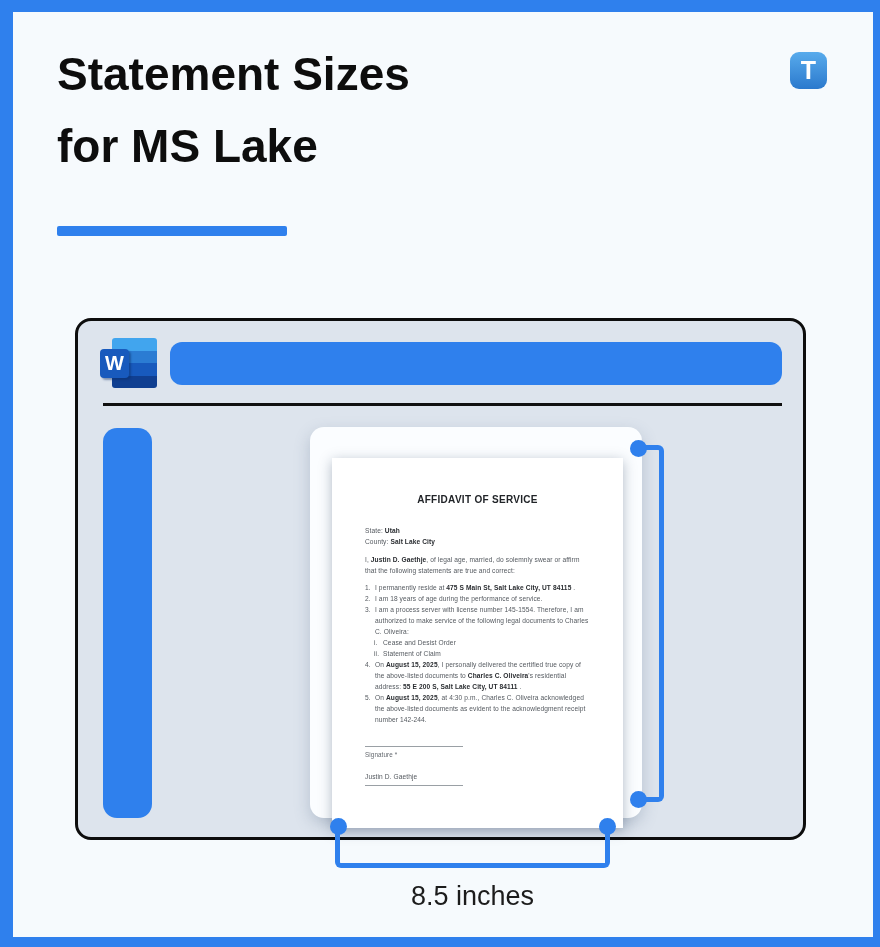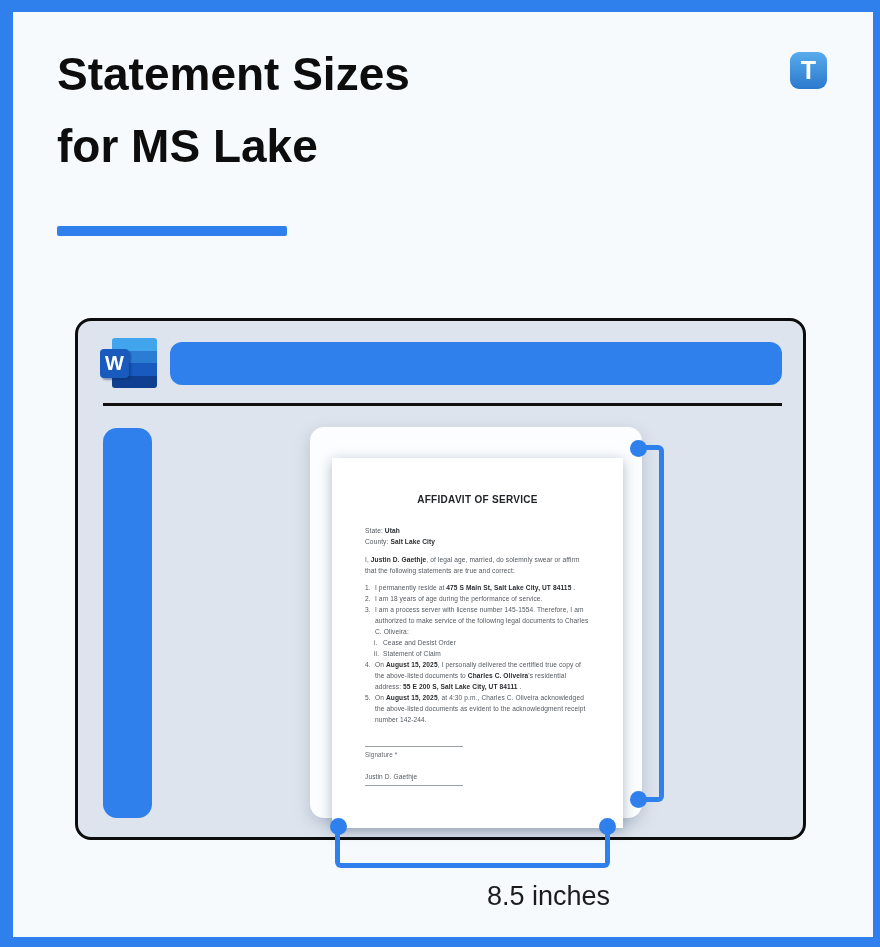--- a/index.html
+++ b/index.html
@@ -111,21 +111,21 @@
   .h-bracket {
     position:absolute; left:335px; top:823px; width:275px; height:45px;
     border-left:5px solid #2f80ed; border-right:5px solid #2f80ed;
     border-bottom:5px solid #2f80ed; border-radius:0 0 6px 6px;
   }
   .height-label {
     position:absolute; left:691px; top:580px;
     font-size:27px; line-height:39px; color:#1c1c1c;
   }
   .width-label {
-    position:absolute; left:335px; top:881px; width:275px; text-align:right;
+    position:absolute; left:335px; top:881px; width:275px; text-align:center;
     font-size:27px; color:#1c1c1c;
   }
 </style>
 </head>
 <body>
 
 <div class="canvas">
   <div class="inner-bg"></div>
 
   <div class="main-title">

